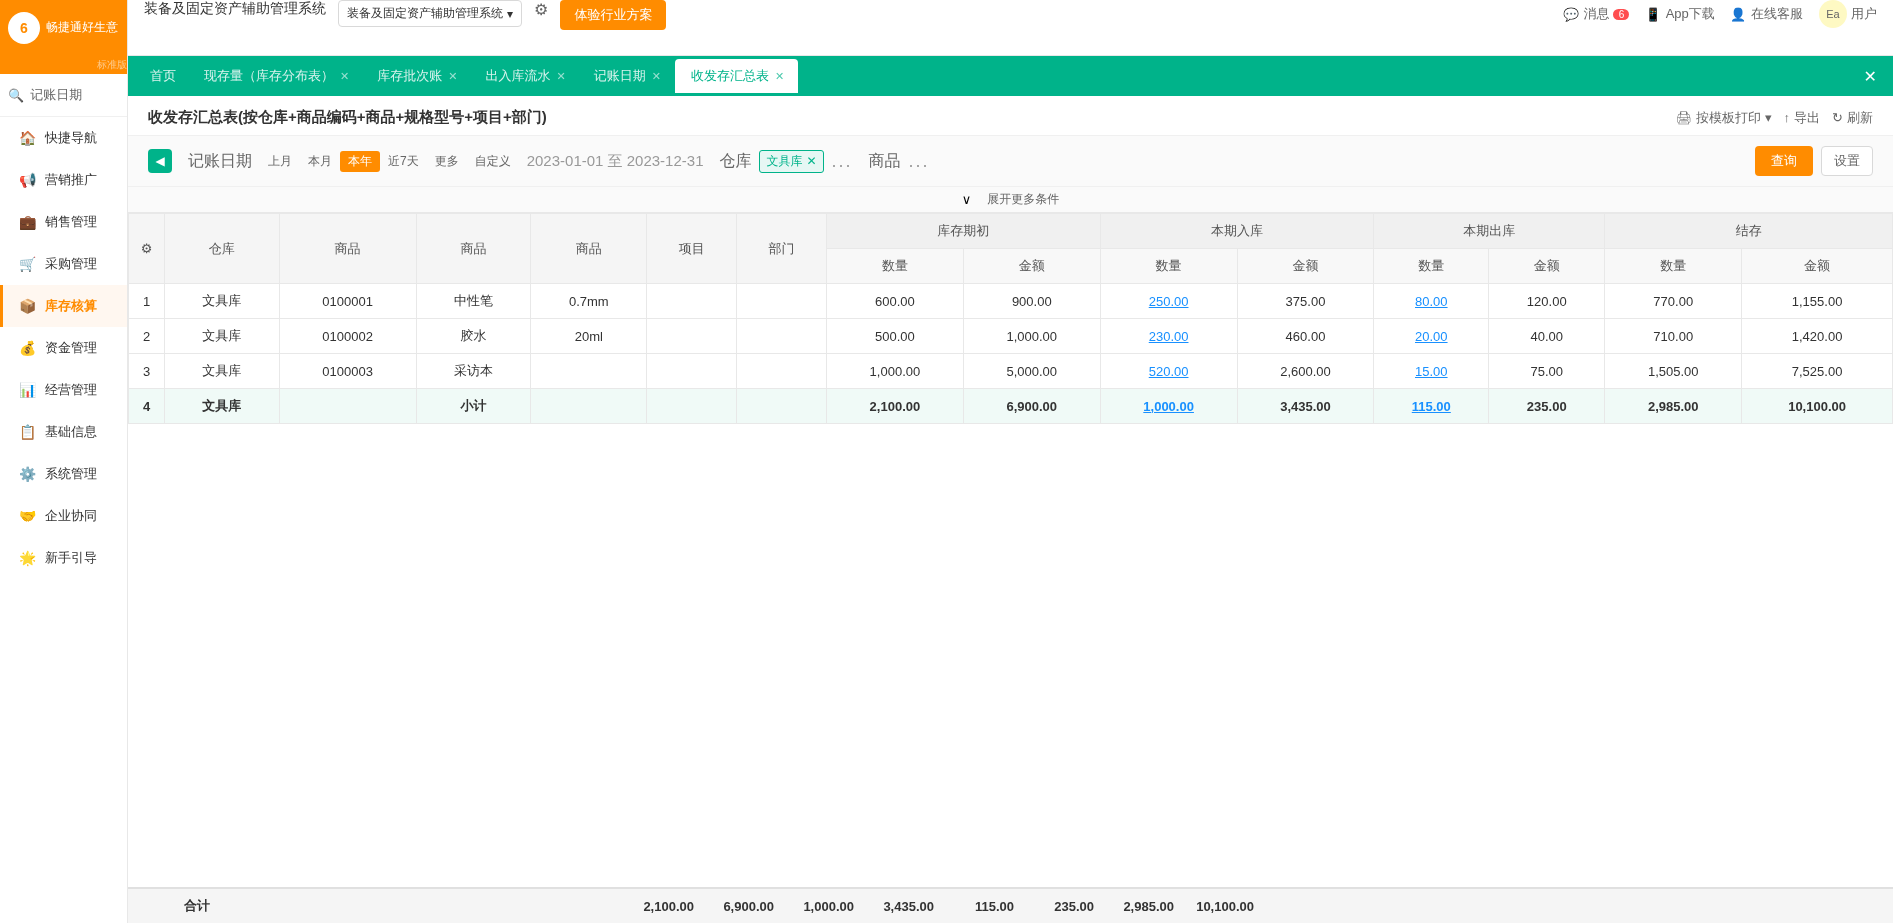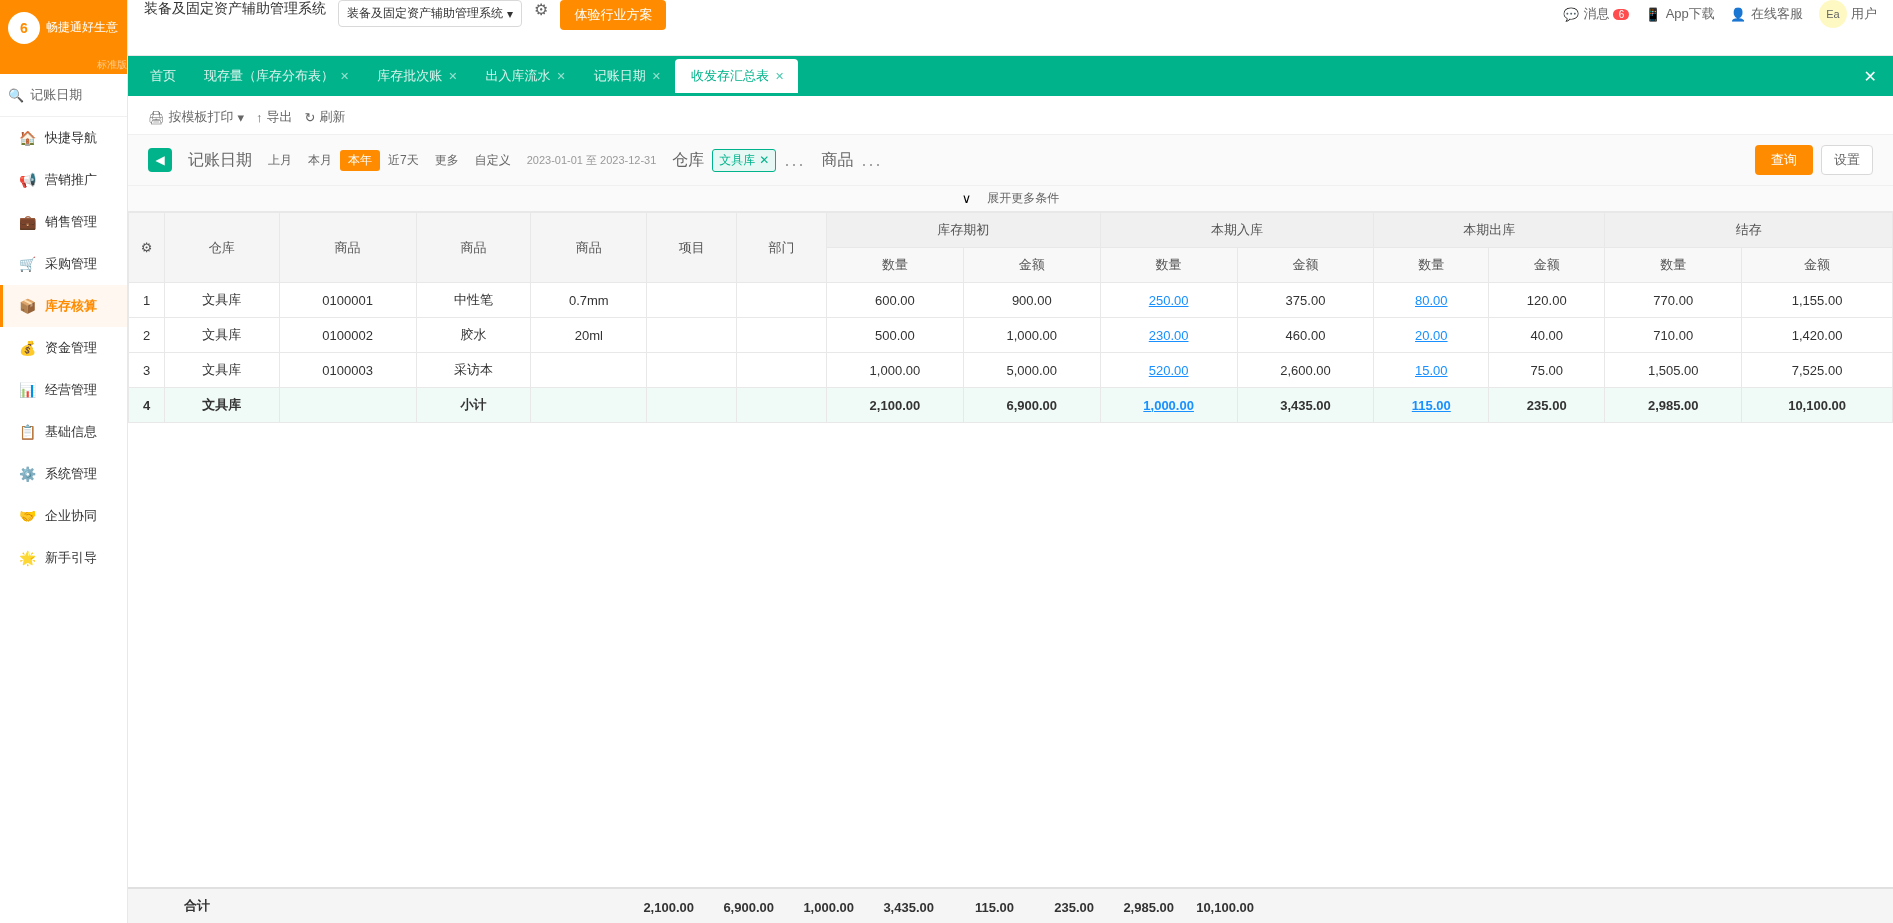--- a/index.html
+++ b/index.html
@@ -288,21 +288,21 @@
       font-size: 12px;
       border-radius: 2px;
     }
     .date-btn.active {
       background: #ff8c00;
       color: #fff;
       border-radius: 3px;
     }
     .date-range-text {
       color: #999;
-      font-size: 11px;
+      font-size: 15px;
     }
     .filter-tag {
       background: #e6f7f4;
       border: 1px solid #00b38a;
       border-radius: 3px;
       padding: 2px 6px;
       font-size: 12px;
       color: #00b38a;
       display: flex;
       align-items: center;
@@ -380,21 +380,21 @@
       width: 36px;
       text-align: center;
     }
 
     
     .page-footer {
       background: #f5f5f5;
       border-top: 2px solid #e0e0e0;
       padding: 8px 20px;
       display: flex;
-      align-items: flex-end;
+      align-items: center;
       gap: 0;
     }
     .footer-label {
       color: #333;
       font-weight: bold;
       min-width: 120px;
     }
     .footer-val {
       text-align: right;
       font-weight: bold;
@@ -527,20 +527,21 @@
     <div class="tab-item active">
       <span>收发存汇总表</span>
       <span class="tab-close">✕</span>
     </div>
     <div class="tab-bar-close">✕</div>
   </div>
 
   <div class="page-content">
 
     <div class="page-header">
+      <h2 class="page-title">收发存汇总表(按仓库+商品编码+商品+规格型号+项目+部门)</h2>
       <div class="page-header-actions">
         <button class="header-action-btn">
           <span>🖨</span>
           <span>按模板打印</span>
           <span>▾</span>
         </button>
         <button class="header-action-btn">
           <span>↑</span>
           <span>导出</span>
         </button>

